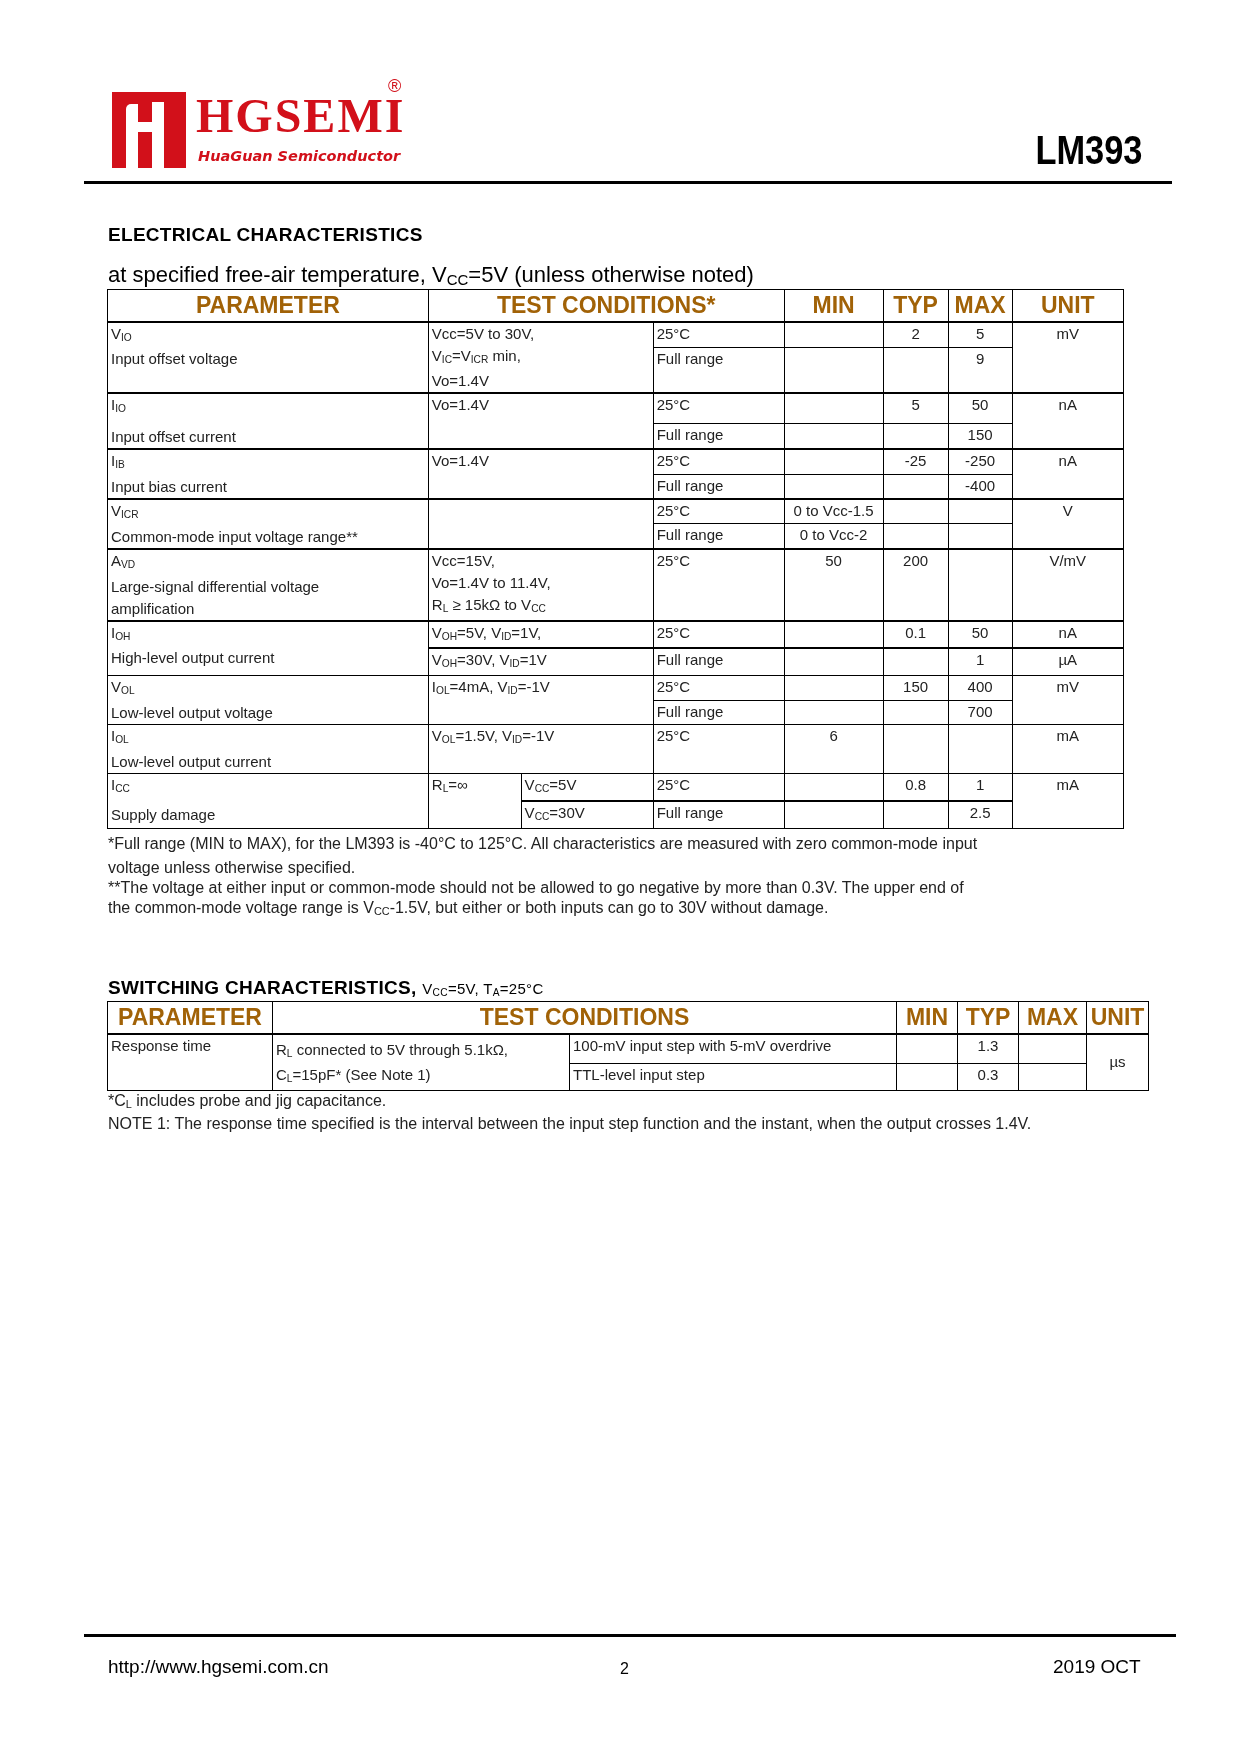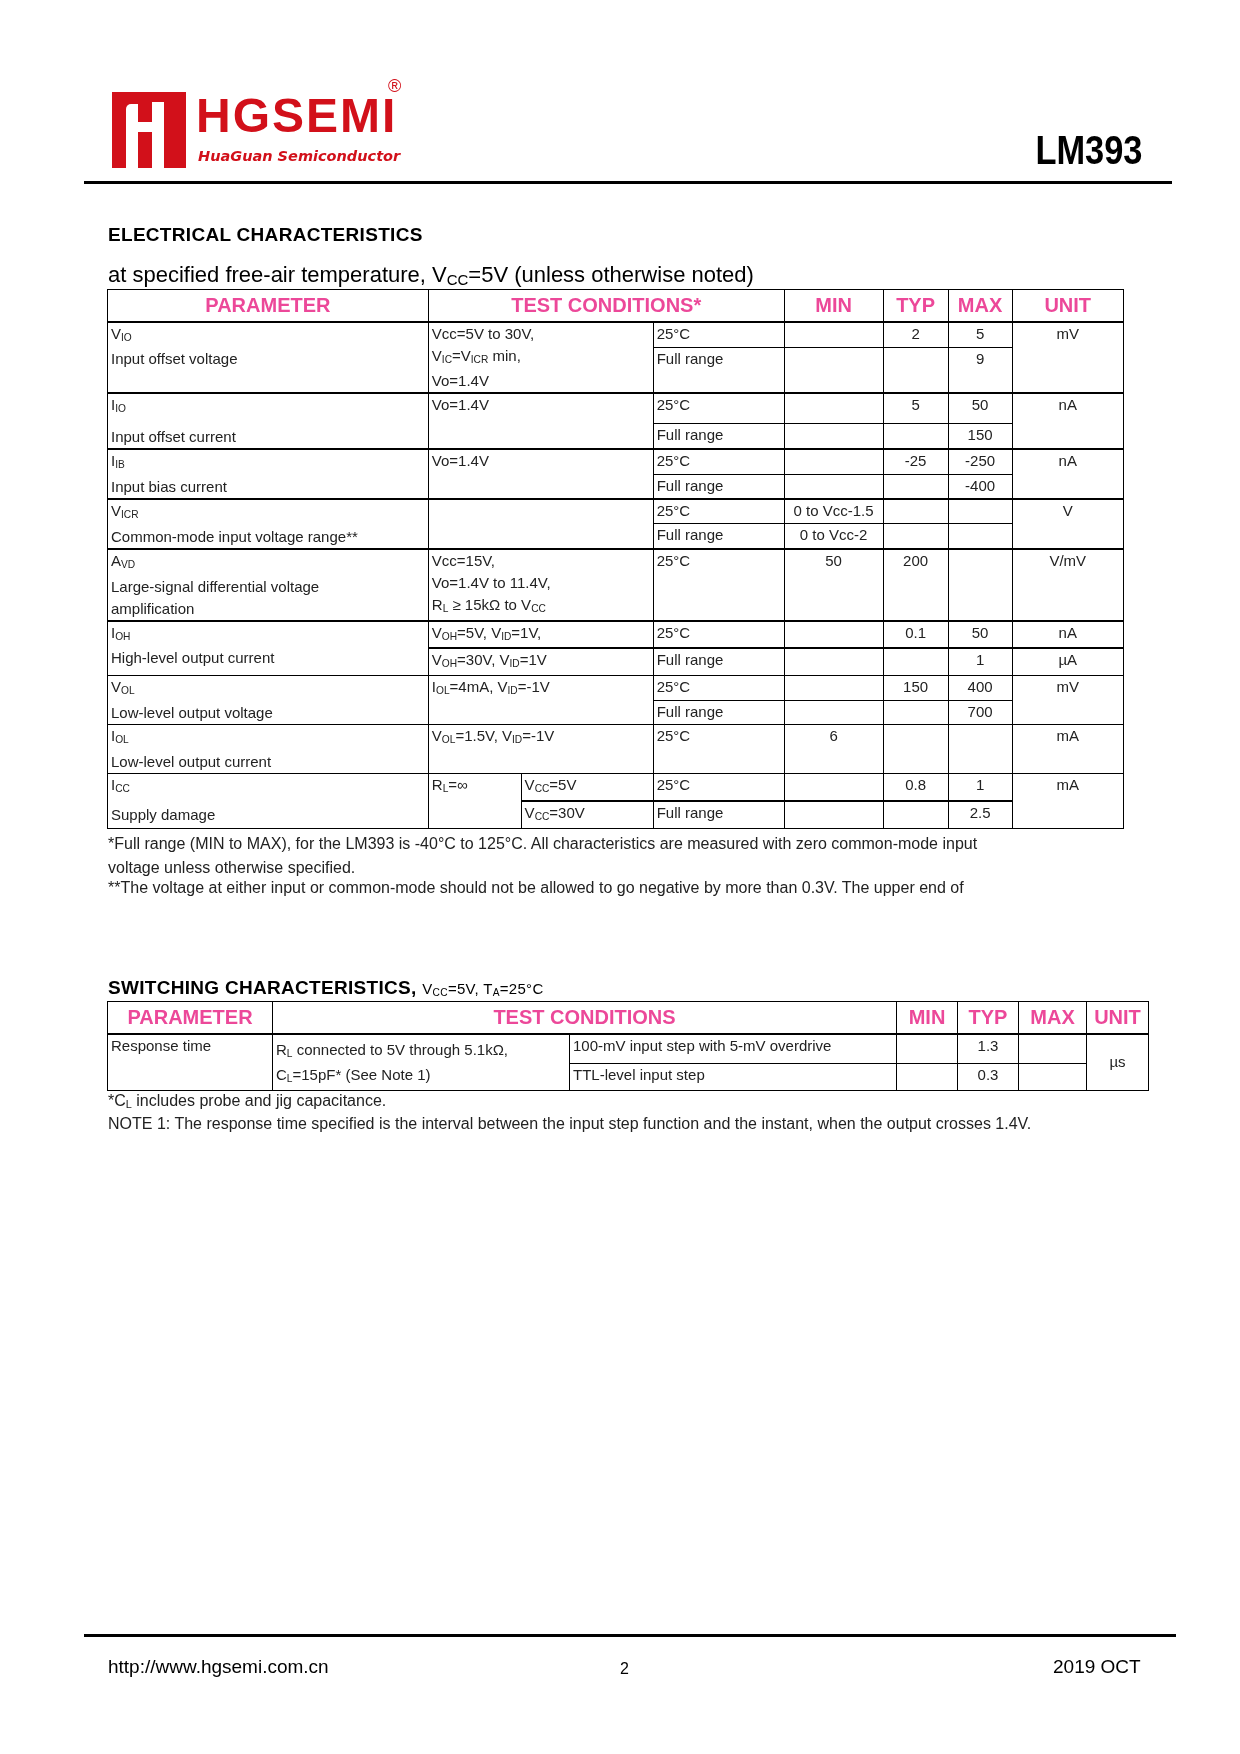--- a/index.html
+++ b/index.html
@@ -3,33 +3,33 @@
 <meta charset="utf-8">
 <style>
   html, body { margin:0; padding:0; background:#ffffff; }
   body { width:1240px; height:1754px; position:relative; overflow:hidden; font-family:"Liberation Sans", sans-serif; color:#000; }
   
   .logo { position:absolute; left:112px; top:82px; width:300px; height:90px; }
   .logo-block { position:absolute; left:0; top:10px; width:74px; height:76px; background:#d2101a; }
   .logo-block .h1 { position:absolute; left:14px; top:12px; width:12px; height:64px; background:#fff; border-radius:5px 0 0 0; }
   .logo-block .h2 { position:absolute; left:26px; top:30px; width:26px; height:10px; background:#fff; }
   .logo-block .h3 { position:absolute; left:40px; top:10px; width:12px; height:66px; background:#fff; }
-  .logo-word { position:absolute; left:84px; top:4px; font-family:Liberation Sans, sans-serif; font-weight:bold; font-size:48px; letter-spacing:2px; color:#d2101a; line-height:60px; }
+  .logo-word { position:absolute; left:84px; top:4px; font-family:Liberation Serif, serif; font-weight:bold; font-size:48px; letter-spacing:2px; color:#d2101a; line-height:60px; }
   .logo-sub { position:absolute; left:86px; top:66px; font-family:"DejaVu Sans", sans-serif; font-weight:bold; font-style:italic; font-size:14.5px; color:#d2101a; }
   .logo-reg { position:absolute; left:276px; top:-6px; font-size:18px; color:#d2101a; }
   .part { position:absolute; right:98px; top:128px; font-family:"Liberation Sans", sans-serif; font-weight:bold; font-size:40px; transform:scaleX(0.86); transform-origin:right; }
   .rule { position:absolute; left:84px; height:3px; background:#000; }
   
   .sec-title { position:absolute; left:108px; font-weight:bold; font-size:19px; letter-spacing:0.3px; }
   .sec-sub { position:absolute; left:108px; font-size:22px; }
   sub { font-size:0.68em; vertical-align:-0.18em; }
   
   table { position:absolute; border-collapse:collapse; table-layout:fixed; font-size:15px; }
   td, th { border:1px solid #000; padding:0 3px; vertical-align:top; line-height:22px; color:#222; font-weight:normal; }
-  th { font-weight:bold; font-size:20px; color:#ec4899; text-align:center; vertical-align:middle; border-bottom:2px solid #000; }
+  th { font-weight:bold; font-size:23px; color:#a16207; text-align:center; vertical-align:middle; border-bottom:2px solid #000; }
   .thick-top td { border-top:2px solid #000; }
   .c { text-align:center; }
   .sym { display:block; }
   .note { position:absolute; left:108px; font-size:16px; color:#222; line-height:20px; }
   .footer { position:absolute; top:1617px; font-size:19px; }
 </style>
 </head>
 <body>
 
 <div class="logo">
@@ -212,20 +212,21 @@
     <td class="c"></td>
     <td class="c">2.5</td>
   </tr>
 </tbody>
   </table>
 
 <div class="note" style="top:834px;">
   <div>*Full range (MIN to MAX), for the LM393 is -40°C to 125°C. All characteristics are measured with zero common-mode input</div>
   <div style="margin-top:4px">voltage unless otherwise specified.</div>
   <div>**The voltage at either input or common-mode should not be allowed to go negative by more than 0.3V. The upper end of</div>
+  <div>the common-mode voltage range is V<sub>CC</sub>-1.5V, but either or both inputs can go to 30V without damage.</div>
 </div>
 
 <div class="sec-title" style="top:977px;"><span>SWITCHING CHARACTERISTICS,</span> <span style="font-weight:normal;font-size:15px;">V<sub>CC</sub>=5V, T<sub>A</sub>=25°C</span></div>
 
 <table style="left:107px; top:1001px; width:1041px;">
   <colgroup>
     <col style="width:165px">
       <col style="width:297px">
       <col style="width:327px">
       <col style="width:61px">

